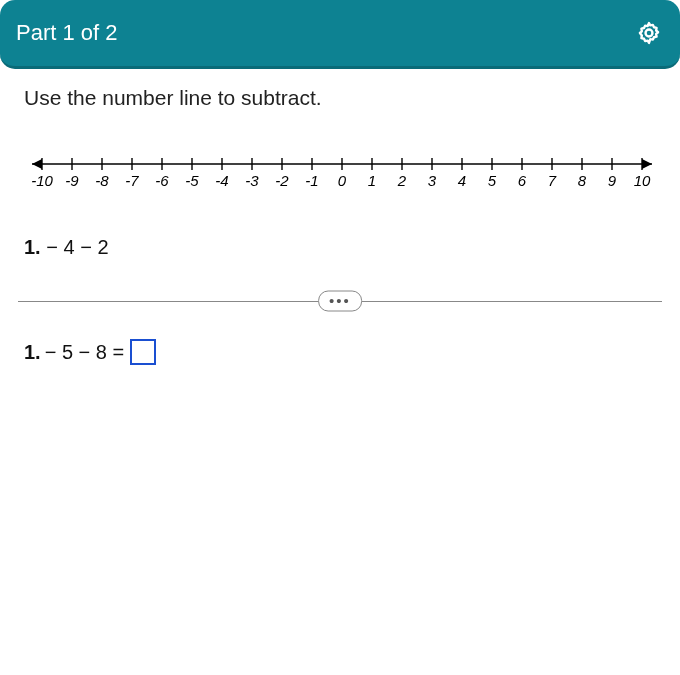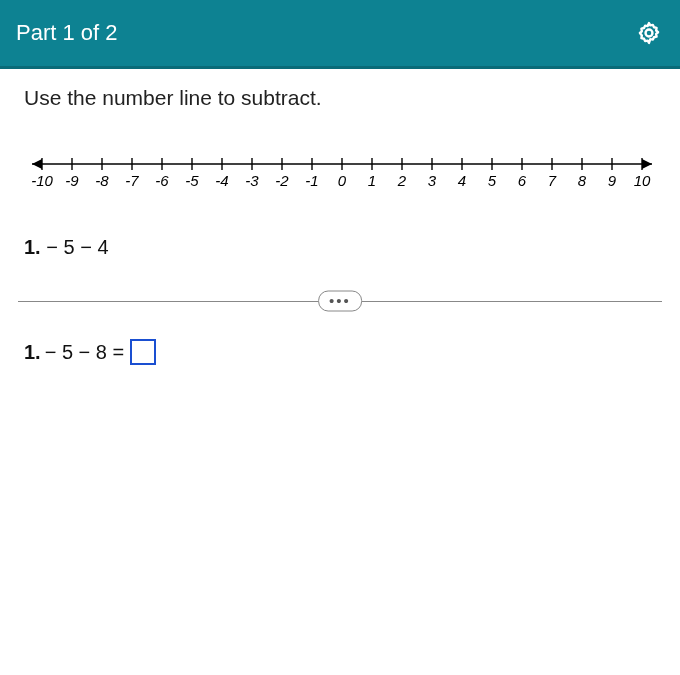--- a/index.html
+++ b/index.html
@@ -11,20 +11,21 @@
   }
   .header {
     background: #0d8292;
     color: #fff;
     padding: 18px 16px;
     display: flex;
     justify-content: space-between;
     align-items: center;
     font-size: 22px;
     border-bottom: 3px solid #0a6b78;
+    border-radius: 15px;
   }
   .gear-btn {
     width: 30px;
     height: 30px;
     display: flex;
     align-items: center;
     justify-content: center;
     cursor: pointer;
   }
   .content {
@@ -160,21 +161,21 @@
         <line x1="588" y1="10" x2="588" y2="22" stroke="#000" stroke-width="1.4"></line>
         <text x="588" y="38" text-anchor="middle" font-size="15" font-family="Arial" fill="#000">9</text>
         <line x1="618" y1="10" x2="618" y2="22" stroke="#000" stroke-width="1.4"></line>
         <text x="618" y="38" text-anchor="middle" font-size="15" font-family="Arial" fill="#000">10</text>
       </svg>
   </div>
 
   <div class="problems">
     <div>
       <span class="b num">1.</span>
-      <span>− 5 − 4</span>
+      <span>− 4 − 2</span>
     </div>
   </div>
 
   <div class="divider-row">
     <div class="divider-line"></div>
     <div class="divider-pill">•••</div>
   </div>
 
   <div class="answer-row">
     <span class="b">1.</span>

